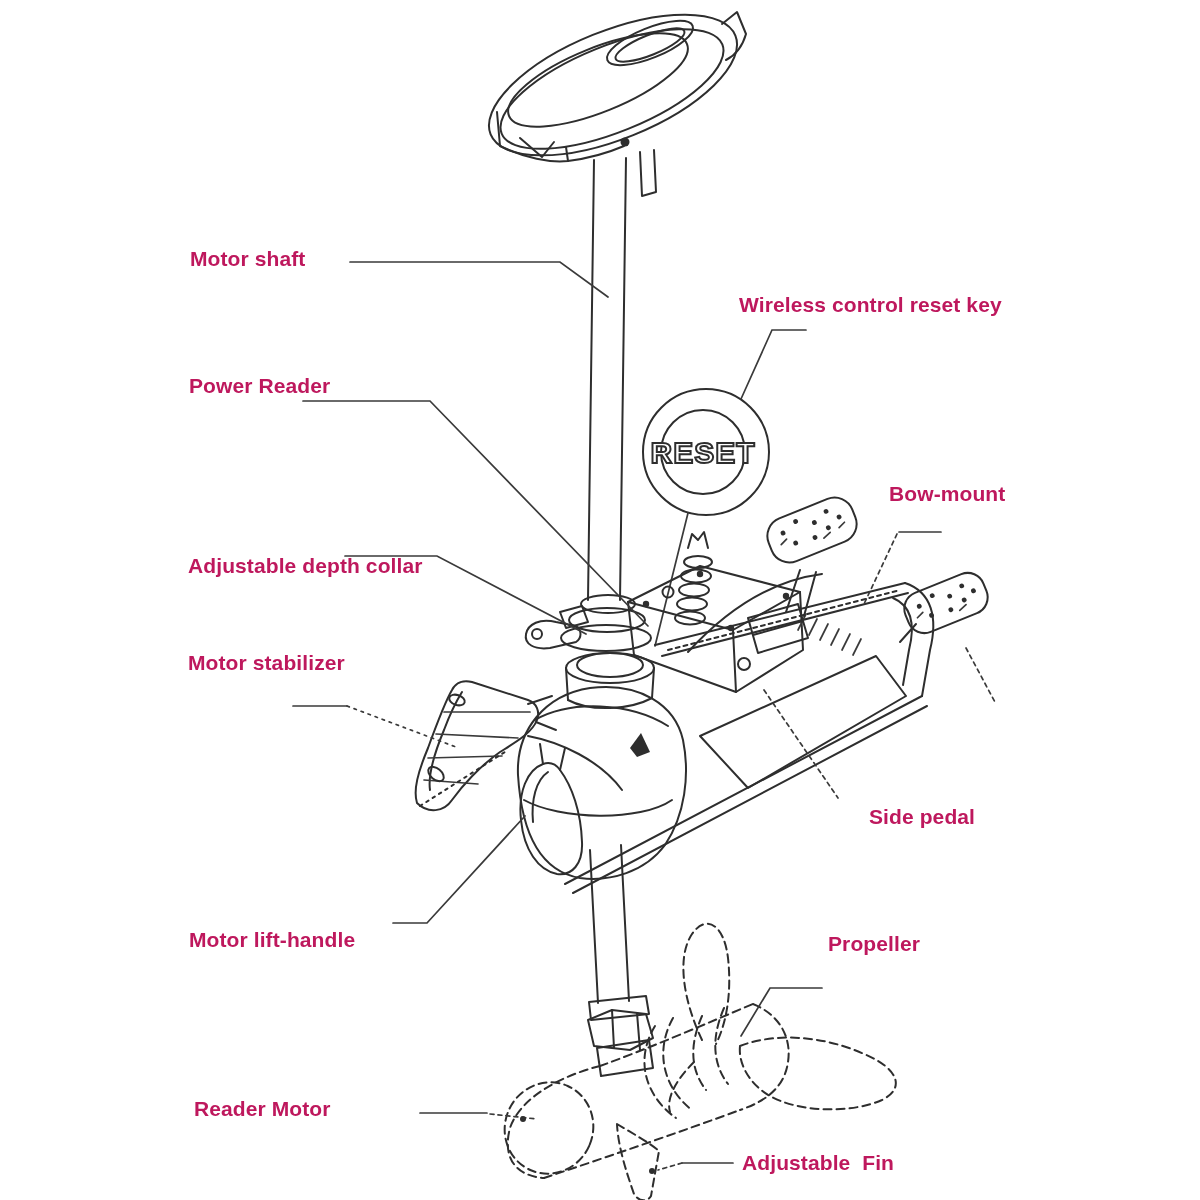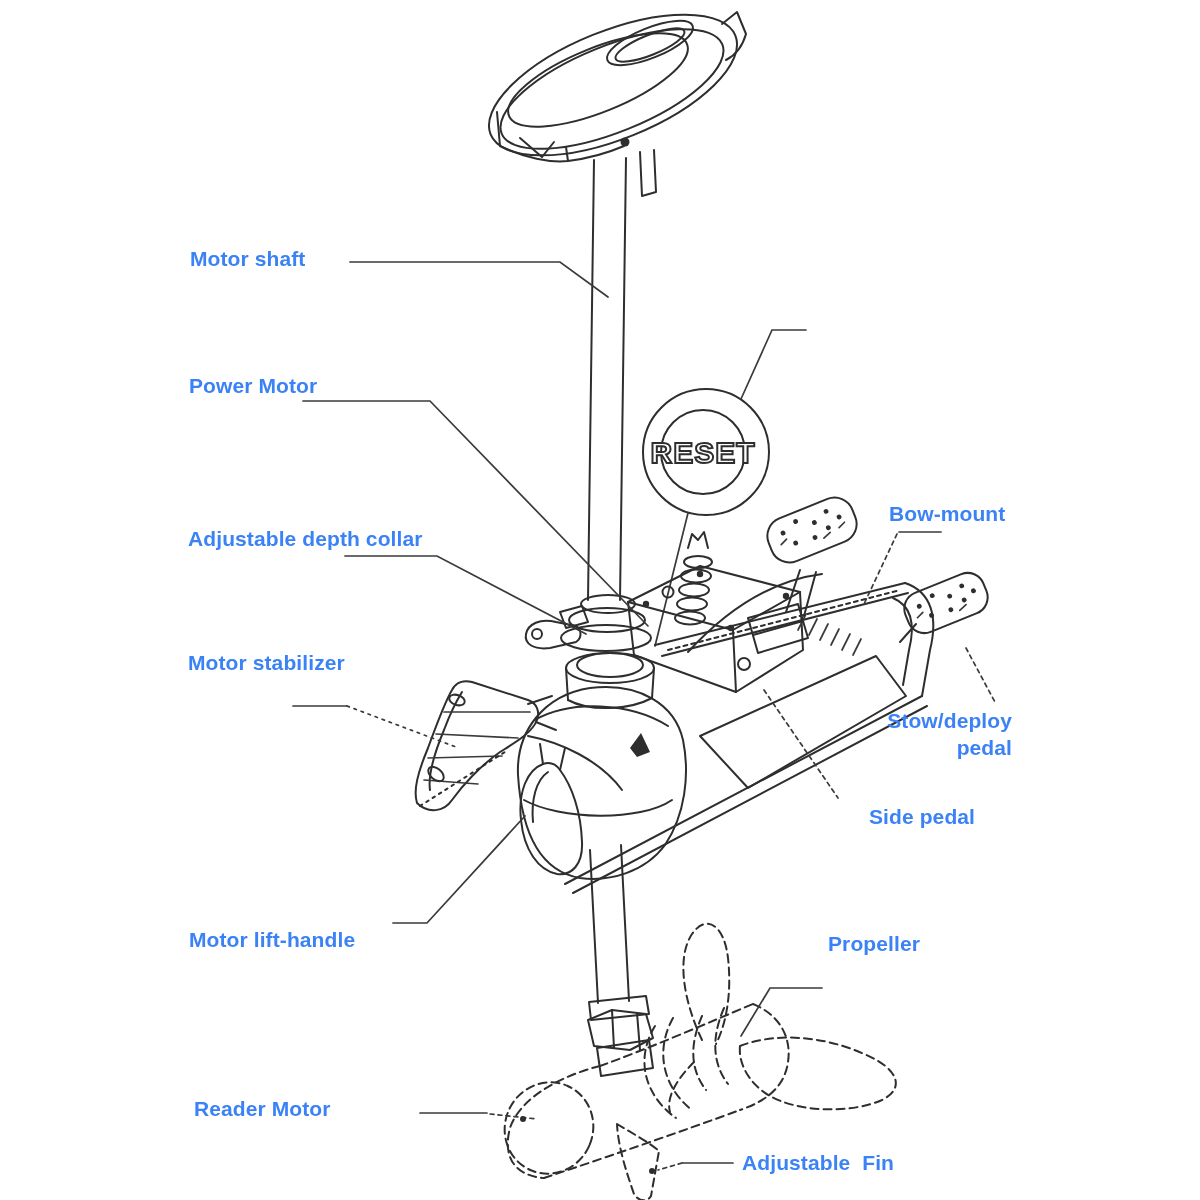--- a/index.html
+++ b/index.html
@@ -8,21 +8,21 @@
     width:1200px;height:1200px;
     background:#ffffff;
     font-family:"Liberation Sans", sans-serif;
     overflow:hidden;
   }
   svg.art{position:absolute;left:0;top:0;width:1200px;height:1200px;}
   .lbl{
     position:absolute;
     font-size:21px;
     font-weight:bold;
-    color:#3b82f6;
+    color:#be185d;
     letter-spacing:0.1px;
     white-space:nowrap;
   }
   .lbl.pre{white-space:pre;}
   .lbl-right{text-align:right;line-height:27px;}
   .ink{stroke:#2e2e2e;fill:none;stroke-width:2;stroke-linecap:round;stroke-linejoin:round;}
   .ink-thin{stroke:#3a3a3a;fill:none;stroke-width:1.7;stroke-linecap:round;}
   .ink-fill{fill:#2e2e2e;stroke:none;}
   .dash{stroke-dasharray:8 5;}
   .dash-s{stroke-dasharray:4 4;}
@@ -219,27 +219,24 @@
       <path class="ink-thin" d="M 420 1113 L 487 1113"></path>
       <path class="ink-thin dash-s" d="M 490 1114 L 537 1119"></path>
       <circle class="ink-fill" cx="523" cy="1119" r="3"></circle>
       <path class="ink-thin" d="M 733 1163 L 682 1163"></path>
       <path class="ink-thin dash-s" d="M 682 1163 L 658 1170"></path>
       <circle class="ink-fill" cx="652" cy="1171" r="3"></circle>
     </g>
   </svg>
 
   <div class="lbl" style="left:190px;top:247px">Motor shaft</div>
-  <div class="lbl" style="left:189px;top:374px">Power Motor</div>
-  <div class="lbl" style="left:188px;top:527px">Adjustable depth collar</div>
-  <div class="lbl" style="left:889px;top:502px">Bow-mount</div>
+  <div class="lbl" style="left:739px;top:293px">Wireless control reset key</div>
+  <div class="lbl" style="left:189px;top:374px">Power Reader</div>
+  <div class="lbl" style="left:188px;top:554px">Adjustable depth collar</div>
+  <div class="lbl" style="left:889px;top:482px">Bow-mount</div>
   <div class="lbl" style="left:188px;top:651px">Motor stabilizer</div>
-  <div class="lbl lbl-right" style="right:188px;top:707px">
-    <div>Stow/deploy</div>
-    <div>pedal</div>
-  </div>
   <div class="lbl" style="left:869px;top:805px">Side pedal</div>
   <div class="lbl" style="left:189px;top:928px">Motor lift-handle</div>
   <div class="lbl" style="left:828px;top:932px">Propeller</div>
   <div class="lbl" style="left:194px;top:1097px">Reader Motor</div>
   <div class="lbl pre" style="left:742px;top:1151px">Adjustable  Fin</div>
 
 </div>
 
 </body></html>

